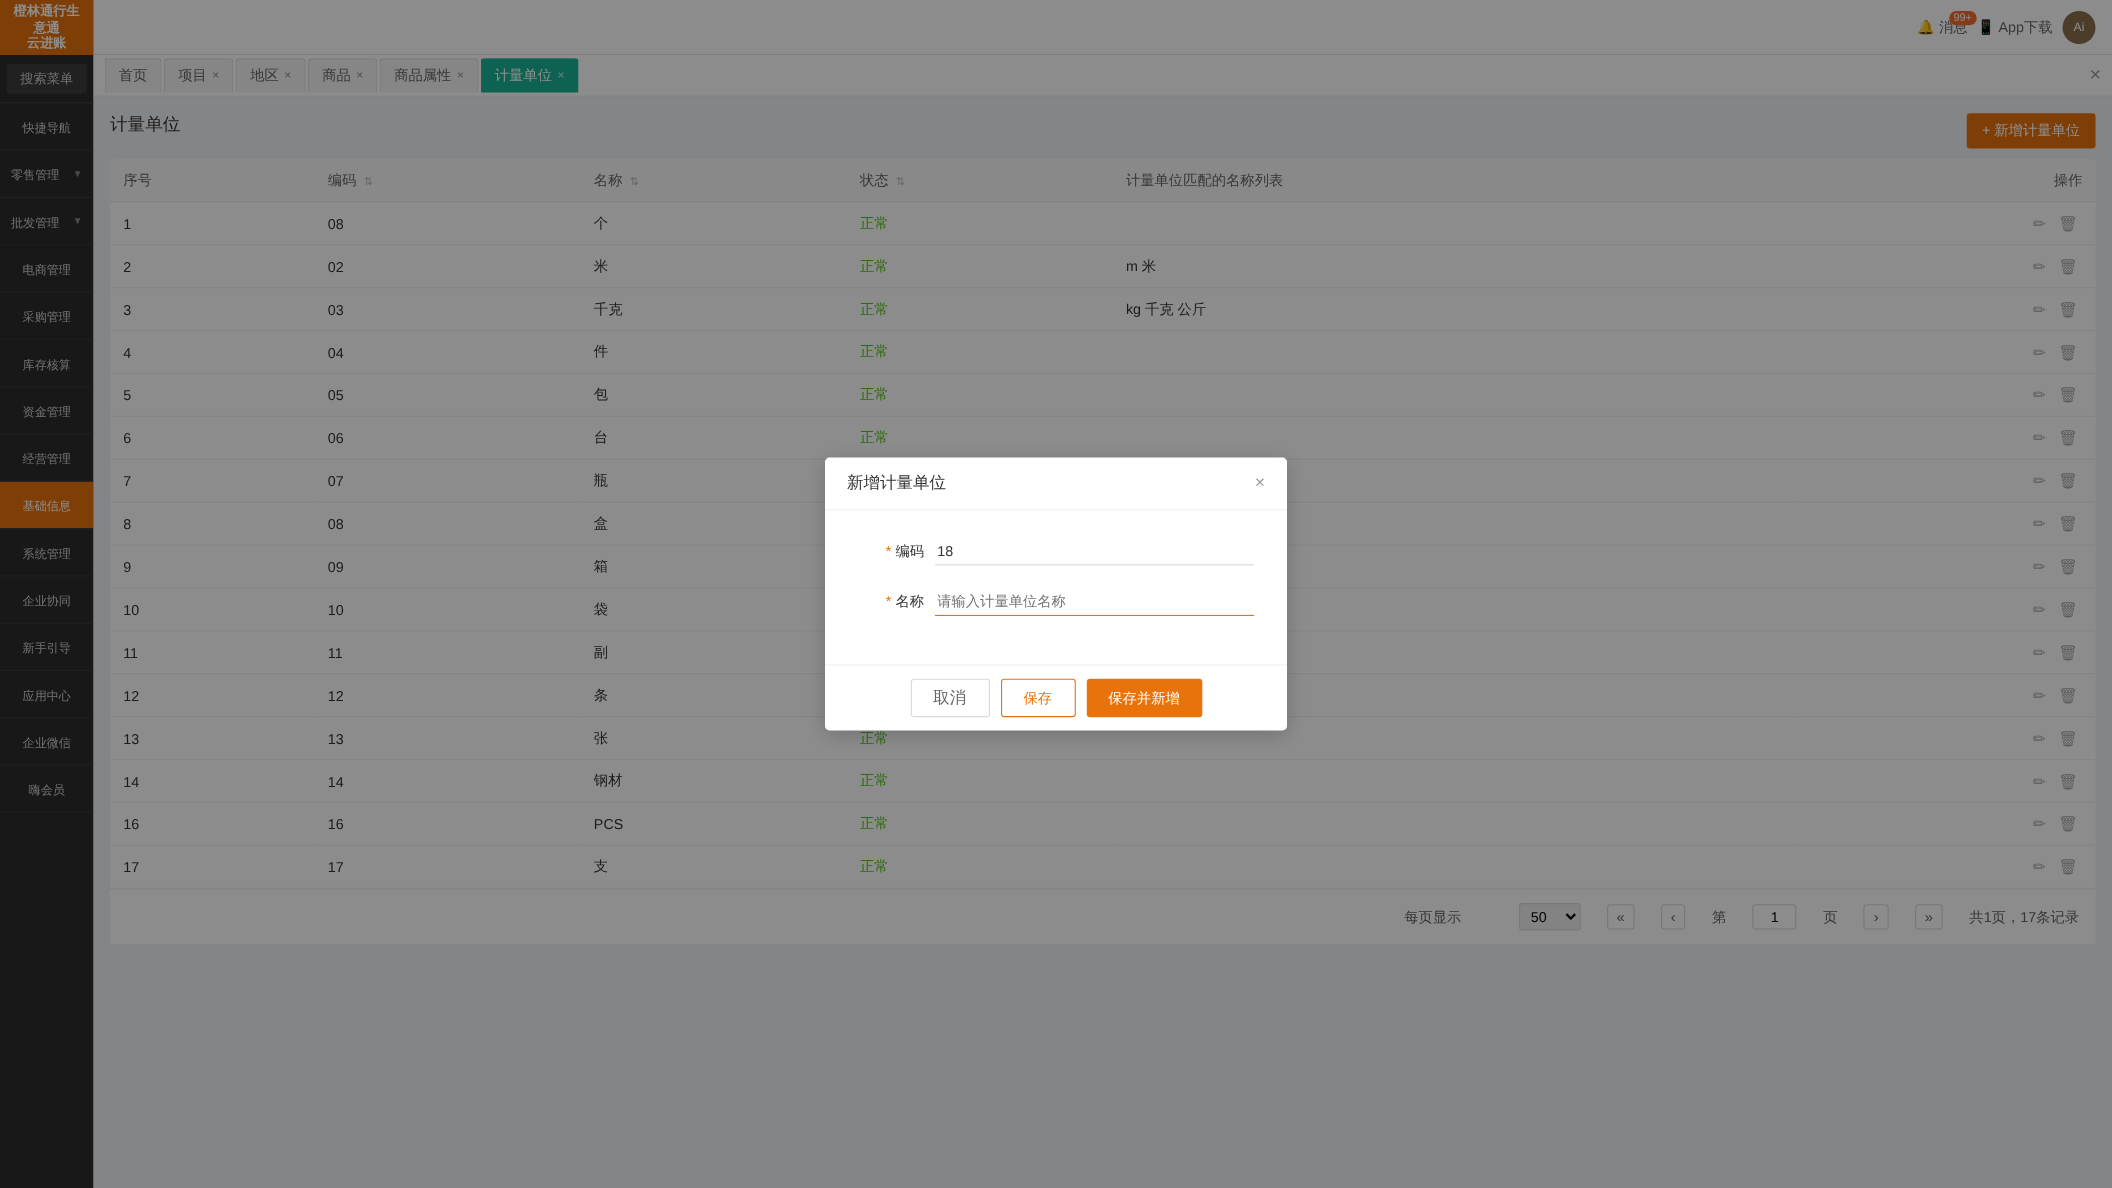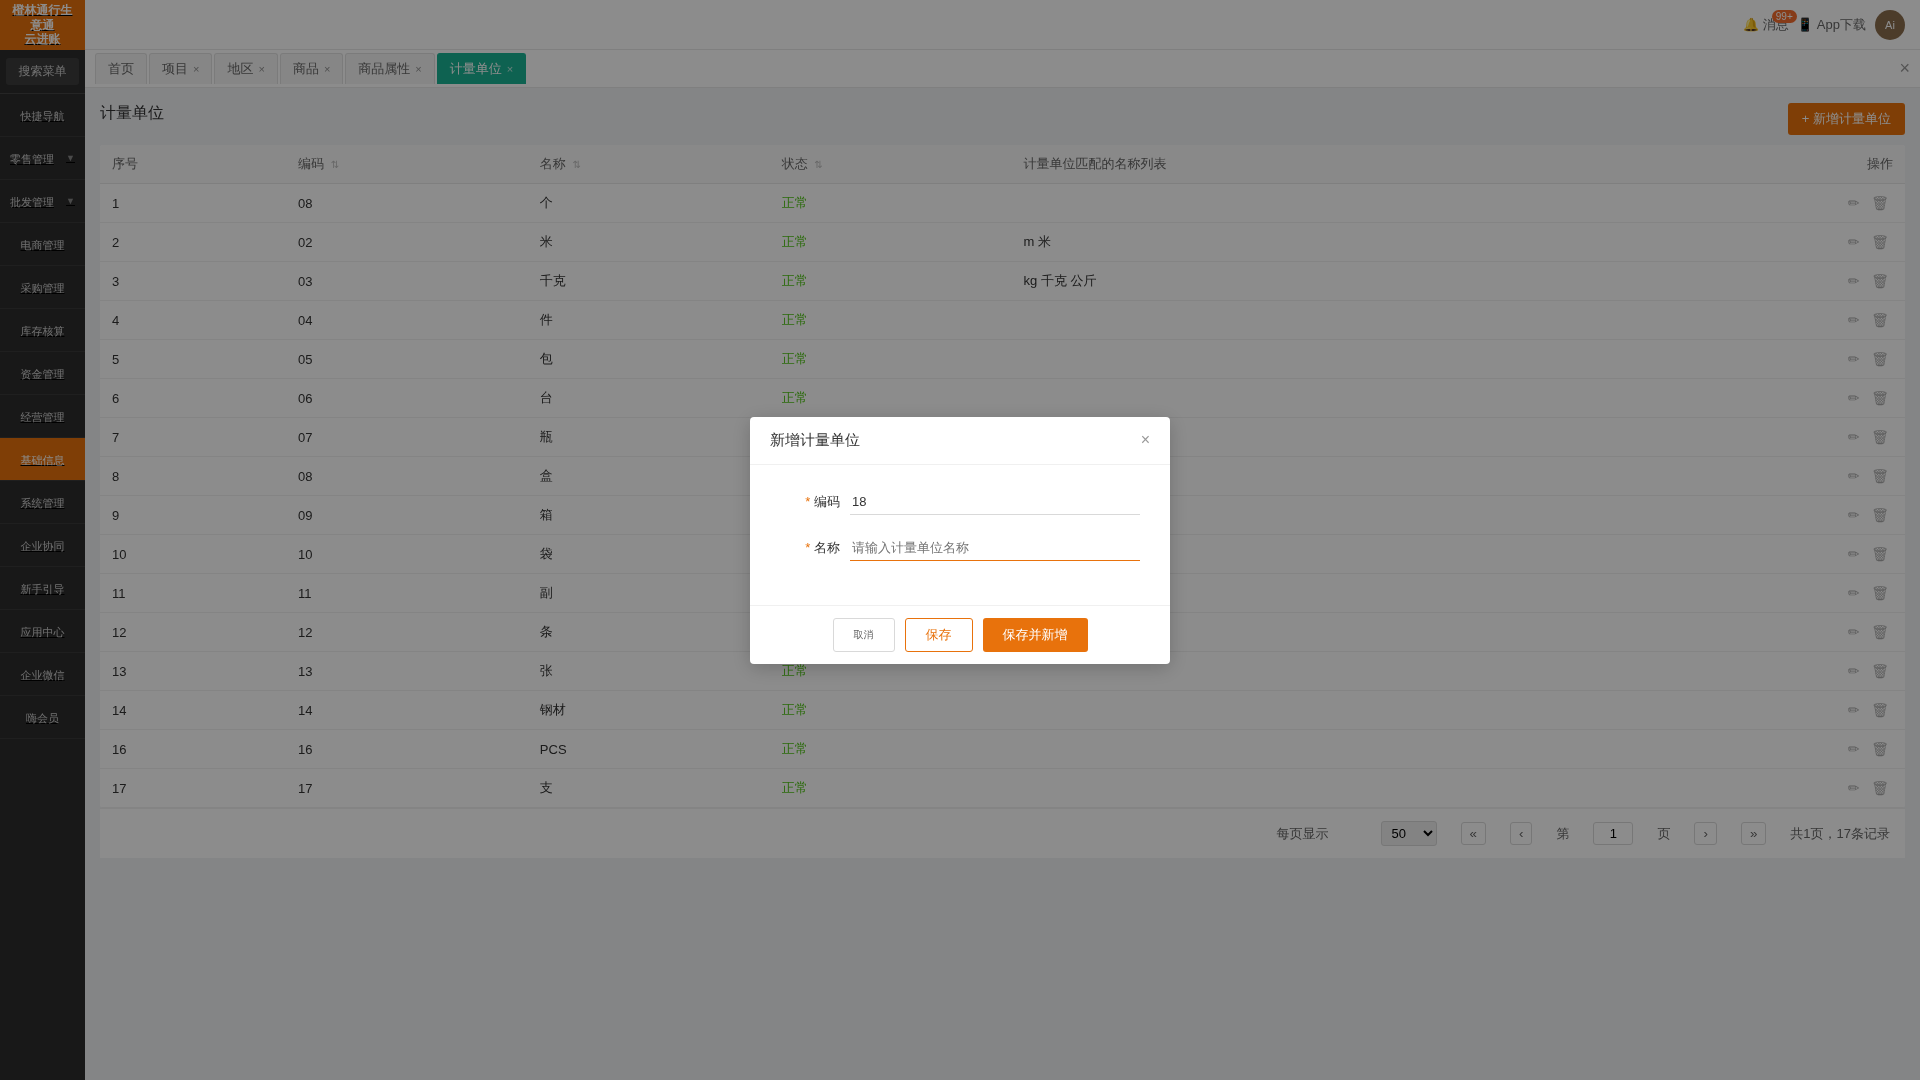--- a/index.html
+++ b/index.html
@@ -1,19 +1,19 @@
 <!DOCTYPE html>
 <html><head>
   <meta charset="utf-8">
   <style>
     * { margin: 0; padding: 0; box-sizing: border-box; }
     body { font-family: 'Microsoft YaHei', Arial, sans-serif; font-size: 13px; background: #f0f2f5; width: 1920px; height: 1080px; overflow: hidden; display: flex; }
 
     
-    .sidebar { width: 85px; background: #2d2d2d; height: 1080px; display: flex; flex-direction: column; flex-shrink: 0; text-decoration: underline; }
+    .sidebar { width: 85px; background: #2d2d2d; height: 1080px; display: flex; flex-direction: column; flex-shrink: 0; }
     .sidebar-logo { background: #e8720c; padding: 10px; display: flex; align-items: center; justify-content: center; height: 50px; }
     .sidebar-logo-text { color: white; font-size: 12px; font-weight: bold; text-align: center; line-height: 1.2; }
     .sidebar-search { padding: 8px 6px; border-bottom: 1px solid #444; }
     .sidebar-search-btn { background: #3d3d3d; border: none; color: #aaa; width: 100%; padding: 5px; border-radius: 3px; cursor: pointer; font-size: 12px; color: #ccc; }
     .sidebar-nav-item { padding: 12px 6px; text-align: center; color: #ccc; cursor: pointer; font-size: 12px; border-bottom: 1px solid #3a3a3a; }
     .sidebar-nav-item.active { background: #e8720c; color: white; }
     .sidebar-nav-item .nav-label { font-size: 11px; margin-top: 3px; }
     .nav-with-arrow { display: flex; align-items: center; justify-content: space-between; padding: 0 4px; }
     .nav-arrow { font-size: 9px; color: #888; }
 
@@ -70,21 +70,21 @@
     .modal-header { padding: 14px 20px; border-bottom: 1px solid #f0f0f0; display: flex; align-items: center; justify-content: space-between; }
     .modal-title { font-size: 15px; color: #333; font-weight: 500; }
     .modal-close { background: none; border: none; cursor: pointer; color: #999; font-size: 16px; }
     .modal-body { padding: 24px 30px; }
     .form-row { display: flex; align-items: center; margin-bottom: 20px; }
     .form-label { width: 60px; text-align: right; margin-right: 10px; color: #333; font-size: 13px; flex-shrink: 0; }
     .form-label.required::before { content: '* '; color: #e8720c; }
     .form-input { flex: 1; border: none; border-bottom: 1px solid #d9d9d9; padding: 5px 2px; font-size: 13px; outline: none; color: #333; }
     .form-input.highlight { border-bottom-color: #e8720c; }
     .modal-footer { padding: 12px 20px; display: flex; justify-content: center; gap: 10px; border-top: 1px solid #f0f0f0; }
-    .btn-cancel { background: white; border: 1px solid #d9d9d9; color: #666; padding: 7px 20px; border-radius: 3px; cursor: pointer; font-size: 10px; }
+    .btn-cancel { background: white; border: 1px solid #d9d9d9; color: #666; padding: 7px 20px; border-radius: 3px; cursor: pointer; font-size: 15px; }
     .btn-save { background: white; border: 1px solid #e8720c; color: #e8720c; padding: 7px 20px; border-radius: 3px; cursor: pointer; font-size: 13px; }
     .btn-save-new { background: #e8720c; border: none; color: white; padding: 7px 20px; border-radius: 3px; cursor: pointer; font-size: 13px; }
 
     .clearfix::after { content: ''; display: block; clear: both; }
   </style>
 </head>
 <body>
 
 <div class="sidebar">
   <div class="sidebar-logo">

